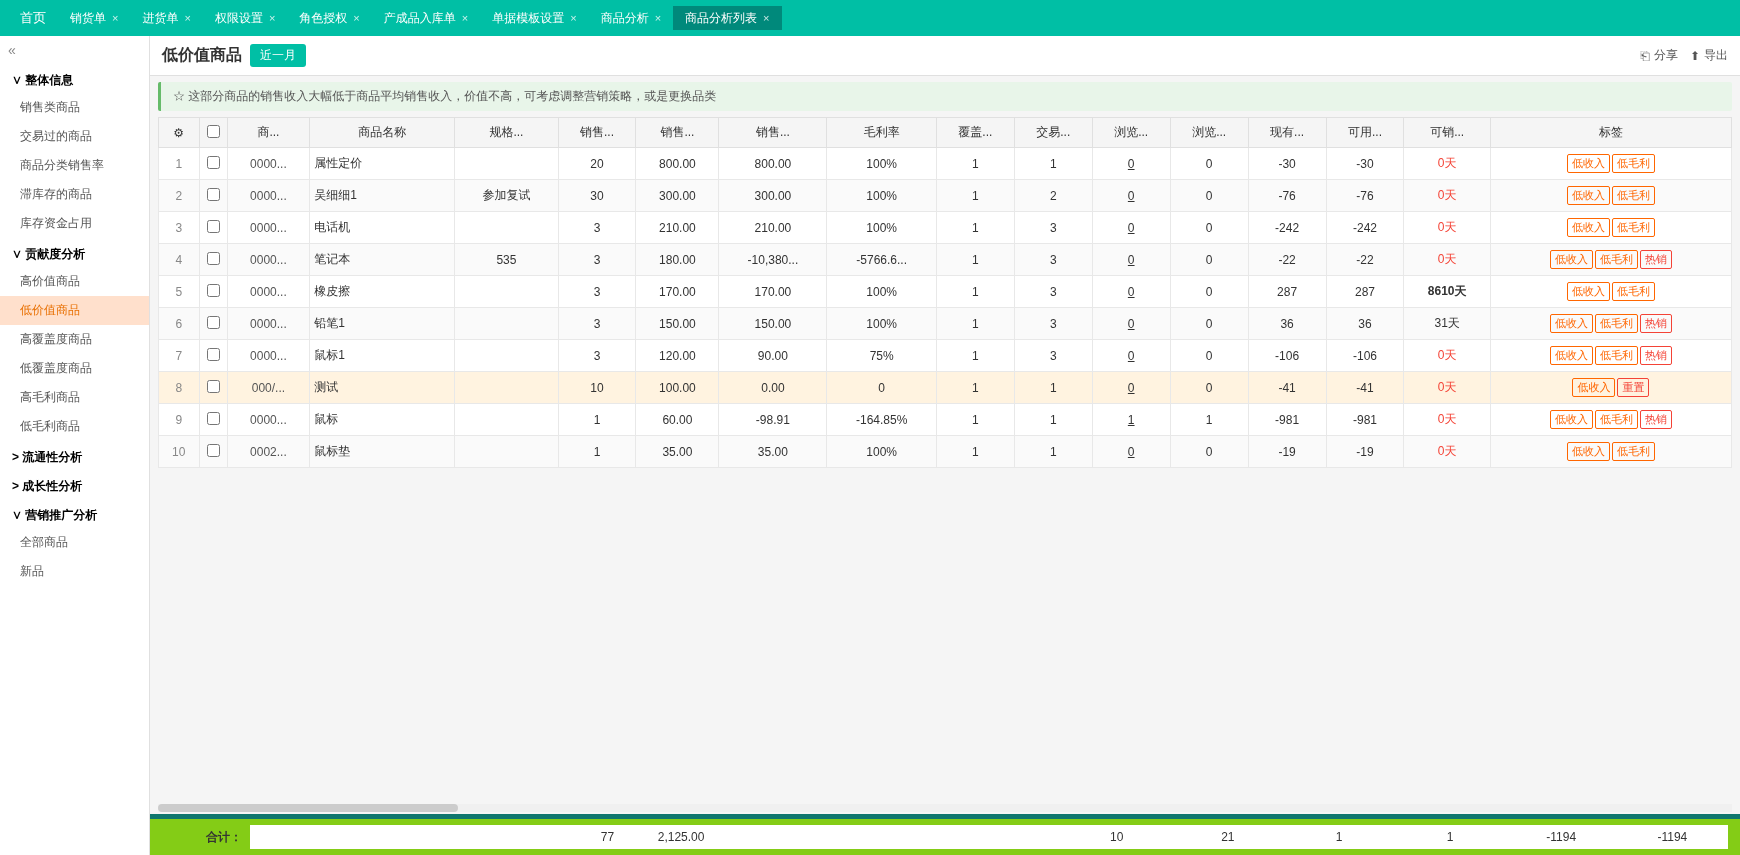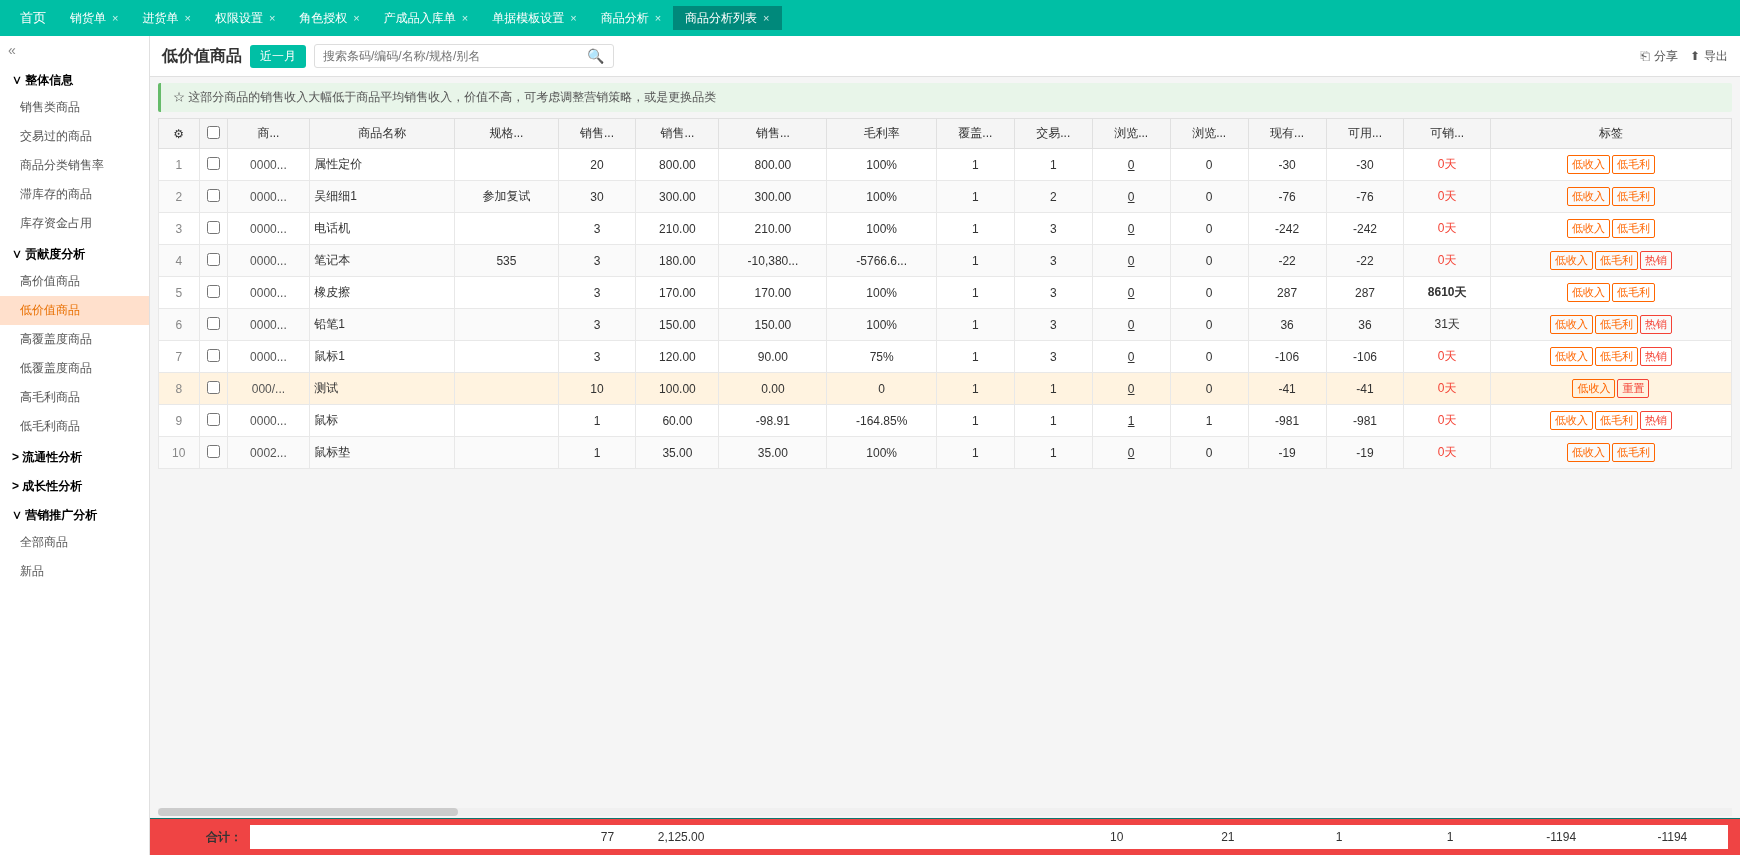--- a/index.html
+++ b/index.html
@@ -184,22 +184,22 @@
       border-radius: 2px;
       padding: 1px 4px;
       font-size: 11px;
       margin: 1px;
     }
     .tag-orange { color: #ff6600; border-color: #ff6600; }
     .tag-red { color: #f44336; border-color: #f44336; }
     
     
     .footer-bar {
-      background: #ef4444;
-      border-top: 1px solid #0f766e;
+      background: #84cc16;
+      border-top: 5px solid #0f766e;
       padding: 6px 12px;
       display: flex;
       align-items: center;
       gap: 0;
     }
     .total-label {
       min-width: 80px;
       font-weight: bold;
       color: #333;
       text-align: right;
@@ -354,24 +354,20 @@
     </div>
     <div class="sidebar-item">全部商品</div>
     <div class="sidebar-item">新品</div>
   </div>
 
   <div class="content">
 
     <div class="content-header">
       <span class="page-title">低价值商品</span>
       <button class="date-filter-btn">近一月</button>
-      <div class="search-input-wrapper">
-        <input type="text" placeholder="搜索条码/编码/名称/规格/别名" style="">
-        <span class="search-icon">🔍</span>
-      </div>
       <div class="header-right">
         <div class="header-btn">
           <span>⎗</span>
           <span>分享</span>
         </div>
         <div class="header-btn">
           <span>⬆</span>
           <span>导出</span>
         </div>
       </div>

